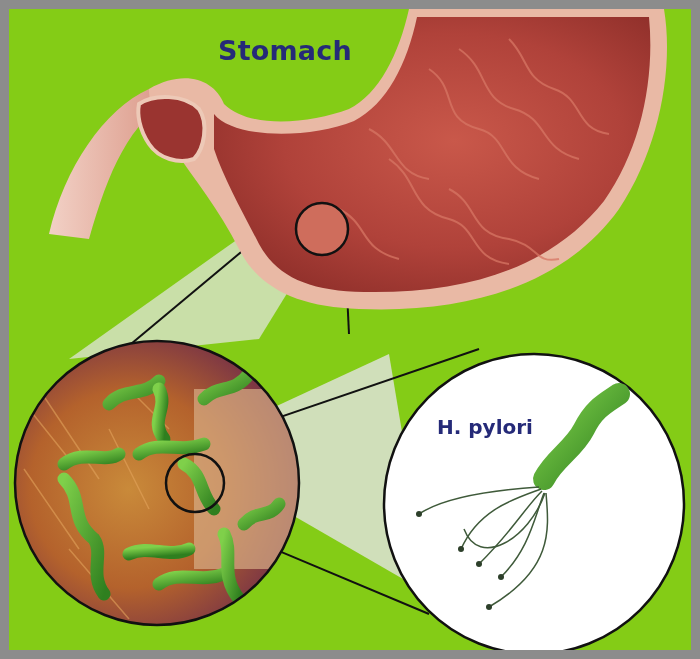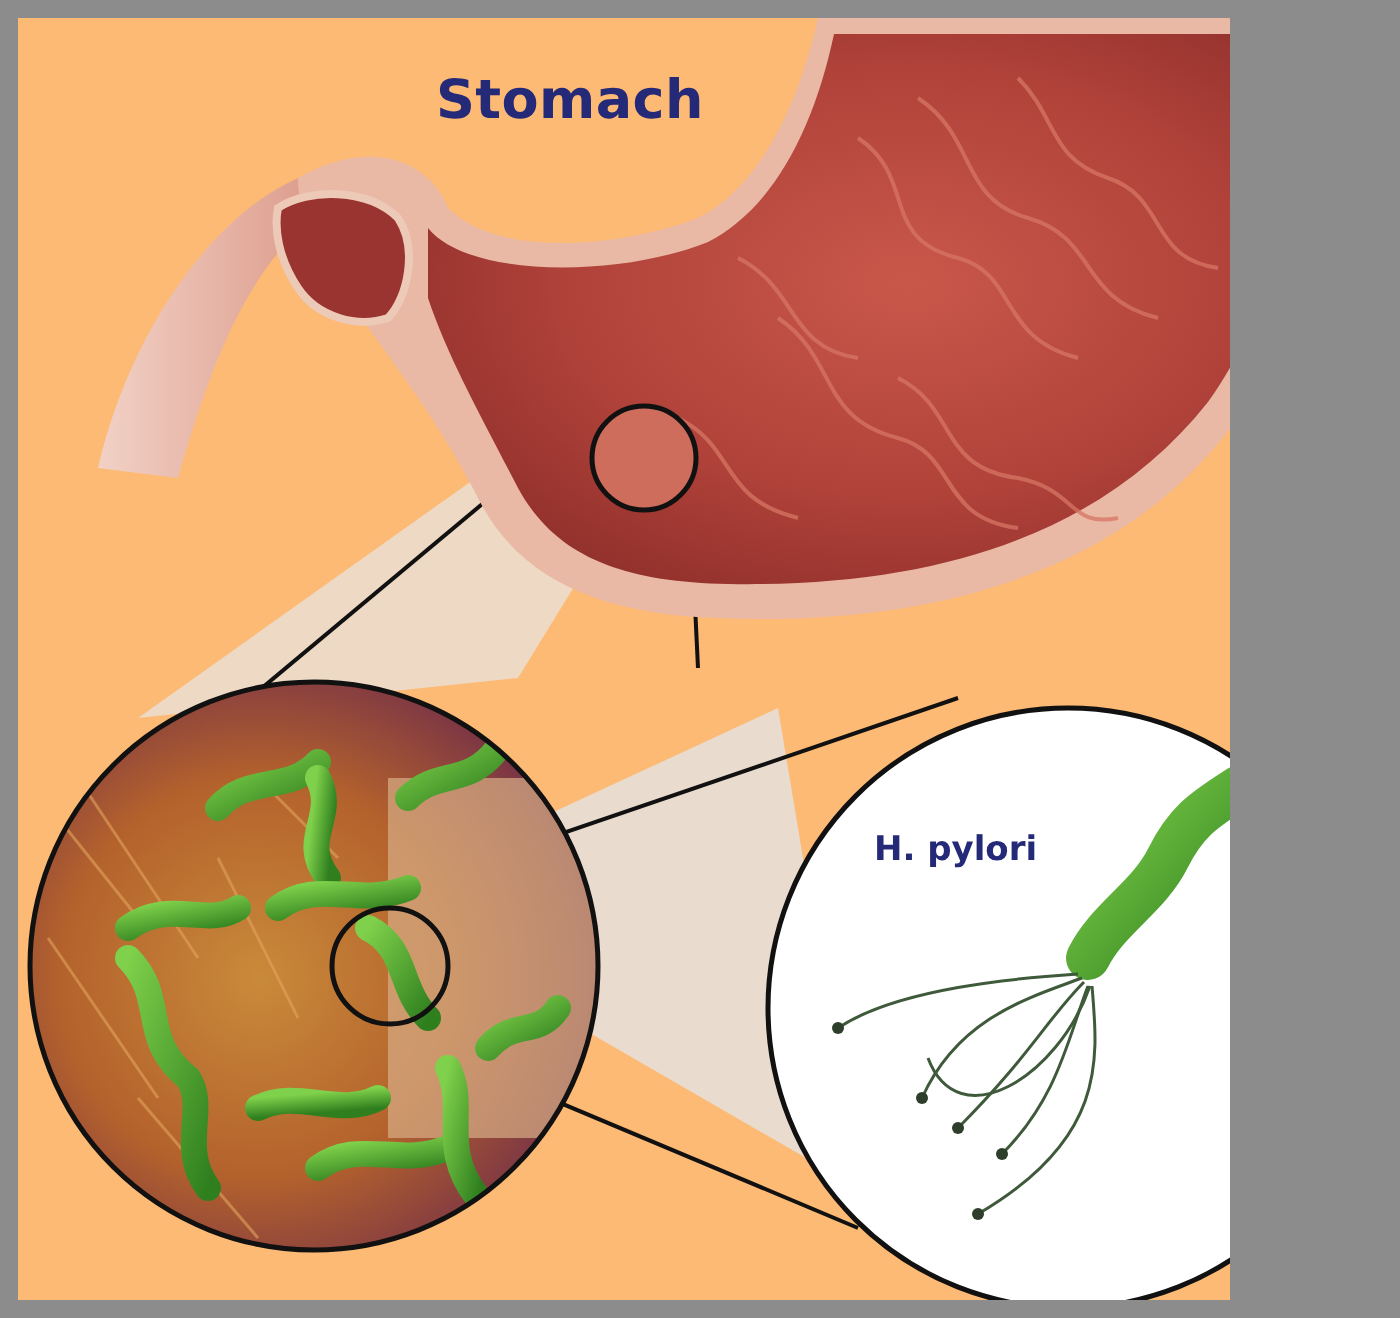--- a/index.html
+++ b/index.html
@@ -1,21 +1,21 @@
 <!DOCTYPE html>
 <html><head>
 <meta charset="utf-8">
 <style>
   html, body { margin: 0; padding: 0; }
   body { width: 700px; height: 659px; background: #8c8c8c; position: relative; overflow: hidden; font-family: "DejaVu Sans", sans-serif; }
-  .frame { position: absolute; left: 9px; top: 9px; width: 606px; height: 641px; background: #fdba74; overflow: hidden; }
+  .frame { position: absolute; left: 9px; top: 9px; width: 682px; height: 641px; background: #84cc16; overflow: hidden; }
   svg.art { position: absolute; left: 0; top: 0; }
   .label { position: absolute; color: #252a78; font-weight: bold; white-space: nowrap; }
   .title-label { left: 209px; top: 26px; font-size: 27px; letter-spacing: 0.2px; }
-  .bact-label { left: 428px; top: 406px; font-size: 17px; }
+  .bact-label { left: 428px; top: 406px; font-size: 20px; }
 </style>
 </head>
 <body>
 
 <div class="frame">
   <svg class="art" width="682" height="641" viewBox="0 0 682 641">
     <defs>
       <radialGradient id="lining" cx="55%" cy="45%" r="65%">
         <stop offset="0" stop-color="#c9584a"></stop>
         <stop offset="0.6" stop-color="#b0423a"></stop>

